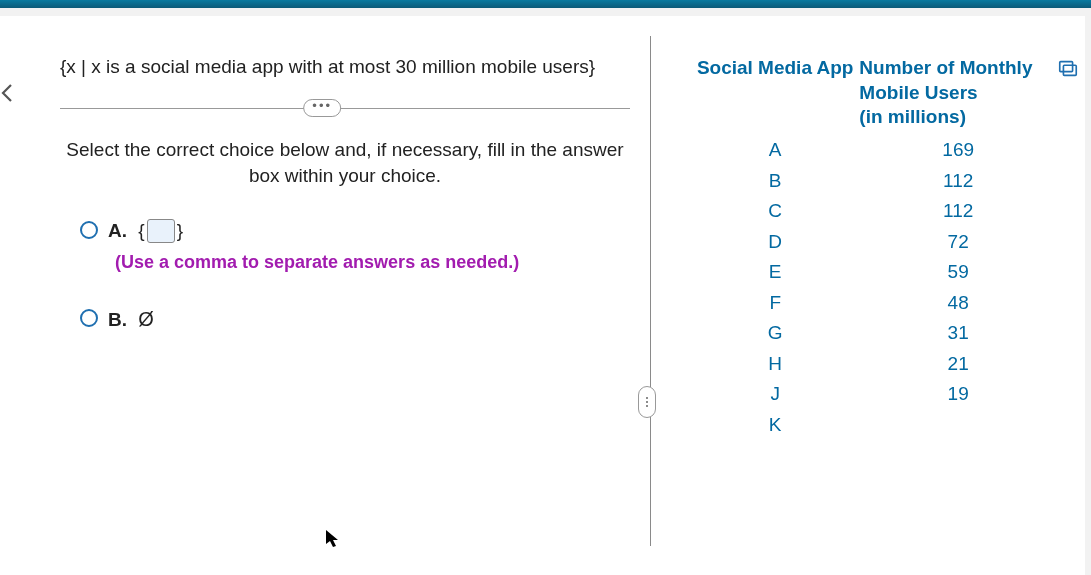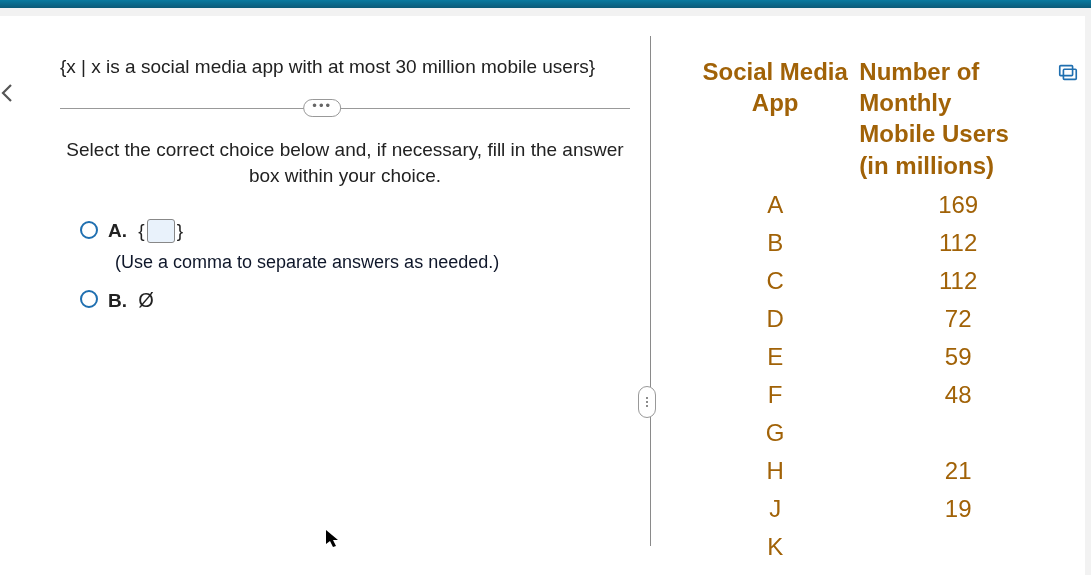--- a/index.html
+++ b/index.html
@@ -93,22 +93,23 @@
     border-radius: 3px;
     background: #e9f2fb;
     margin: 0 2px;
     padding: 0 2px;
     font-size: 16px;
     text-align: center;
   }
   .choice-hint {
     margin-left: 55px;
     font-size: 18px;
-    color: #0f172a;
-    margin-bottom: 12px;
+    color: #a21caf;
+    margin-bottom: 31px;
+    font-weight: bold;
   }
   .empty-set { font-size: 20px; font-family: 'Arial', sans-serif; }
 
   .vert-divider {
     width: 1px;
     background: #8a8a8a;
     margin: 20px 0 30px 0;
   }
   .drag-handle {
     position: absolute;
@@ -125,22 +126,22 @@
     align-items: center;
     gap: 2px;
     cursor: ew-resize;
     z-index: 5;
   }
   .drag-handle .dot { width: 2px; height: 2px; background:#666; border-radius:50%; }
 
   .right-col {
     flex: 1;
     padding: 40px 28px 20px 40px;
-    font-size: 24px;
-    color: #a16207;
+    font-size: 19px;
+    color: #0369a1;
     position: relative;
   }
   .table {
     width: 100%;
   }
   .thead {
     display: flex;
     font-weight: bold;
     margin-bottom: 6px;
   }
@@ -261,20 +262,21 @@
           <div class="trow">
             <div class="td-app">E</div>
             <div class="td-users">59</div>
           </div>
           <div class="trow">
             <div class="td-app">F</div>
             <div class="td-users">48</div>
           </div>
           <div class="trow">
             <div class="td-app">G</div>
+            <div class="td-users">31</div>
           </div>
           <div class="trow">
             <div class="td-app">H</div>
             <div class="td-users">21</div>
           </div>
           <div class="trow">
             <div class="td-app">J</div>
             <div class="td-users">19</div>
           </div>
           <div class="trow">

